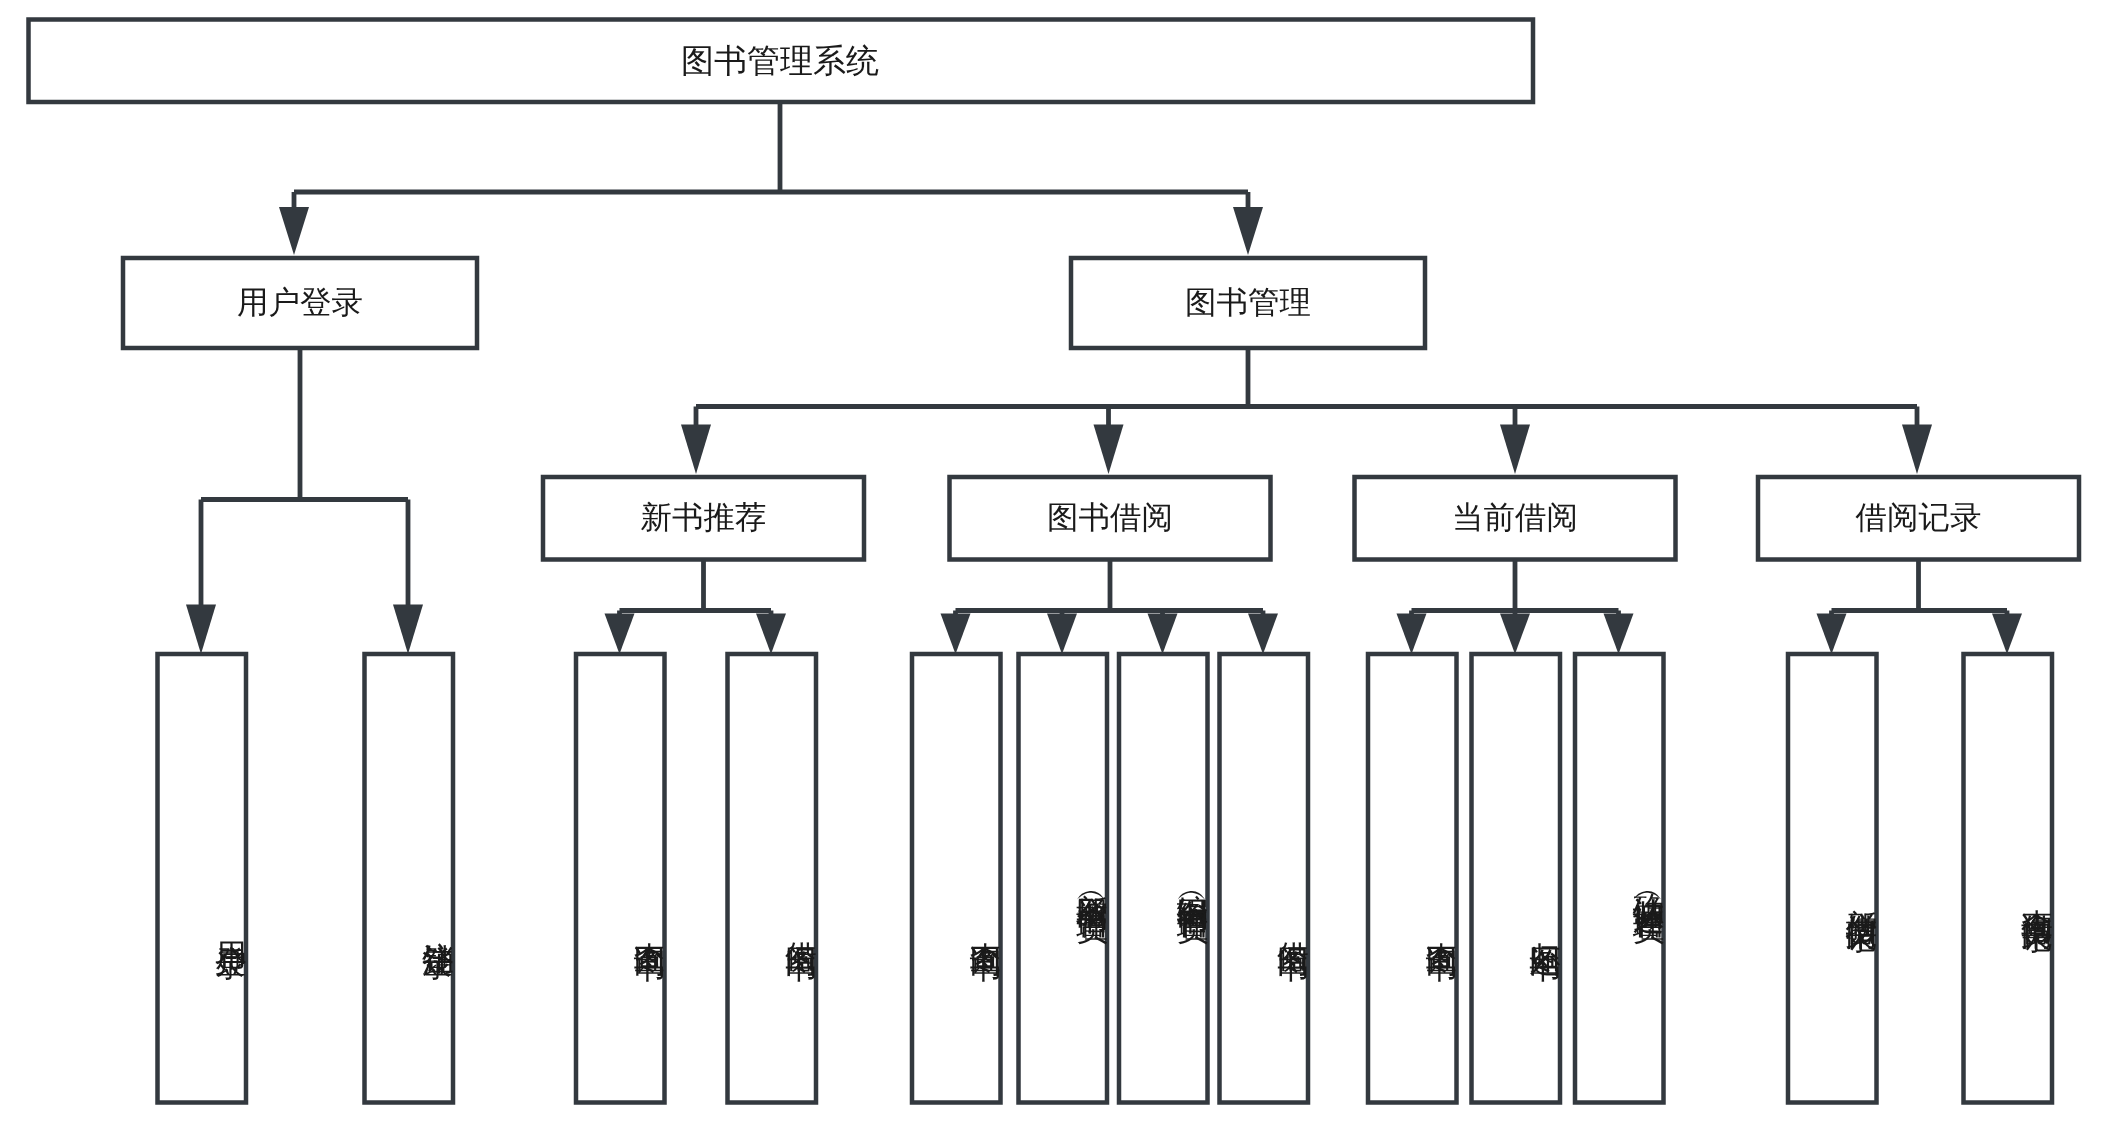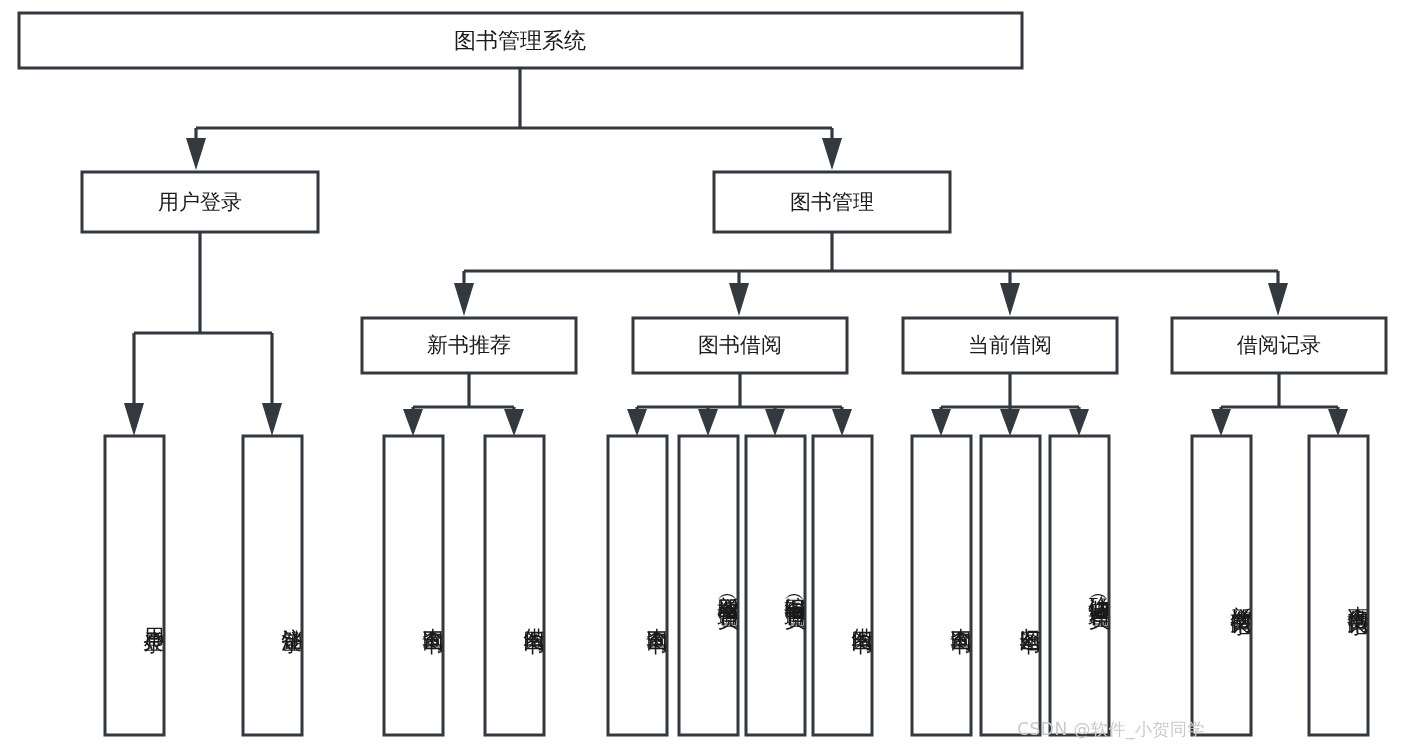--- a/index.html
+++ b/index.html
@@ -214,15 +214,14 @@
   <div class="vlabel" style="left:746px; top:445px; width:59px; height:285px;">编辑图书（管理员）</div>
   <div class="vlabel" style="left:813px; top:500px; width:59px; height:230px;">借阅图书</div>
 
   <div class="vlabel" style="left:912px; top:500px; width:59px; height:230px;">查询图书</div>
   <div class="vlabel" style="left:981px; top:500px; width:59px; height:230px;">归还图书</div>
   <div class="vlabel" style="left:1050px; top:445px; width:59px; height:285px;">确认归还（管理员）</div>
 
   <div class="vlabel" style="left:1192px; top:460px; width:59px; height:270px;">新增借阅记录</div>
   <div class="vlabel" style="left:1309px; top:460px; width:59px; height:270px;">查询借阅记录</div>
 
-  <div class="watermark">CSDN @软件_小贺同学</div>
 
 </div>
 
 </body></html>

